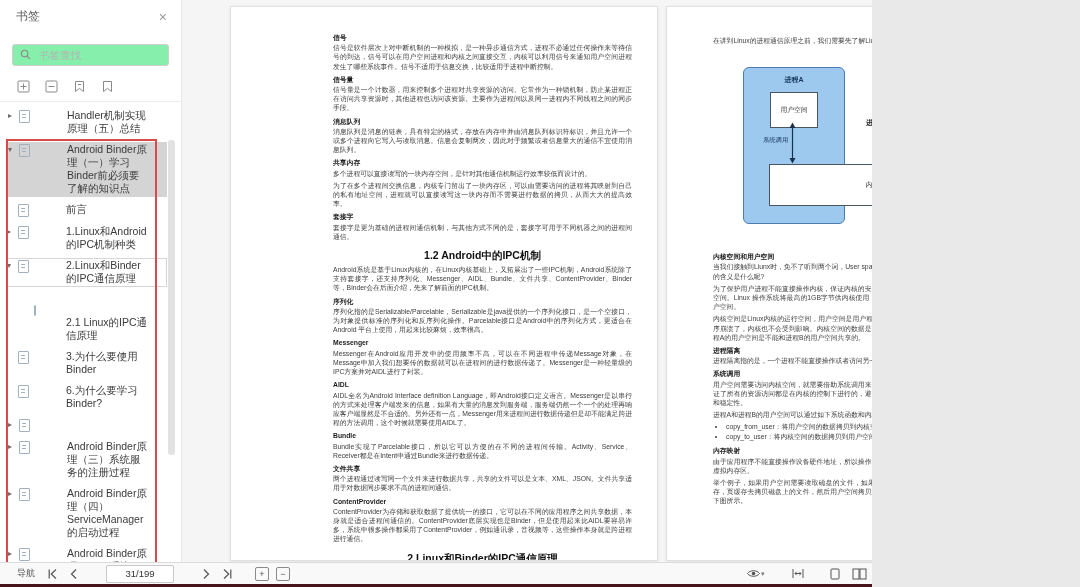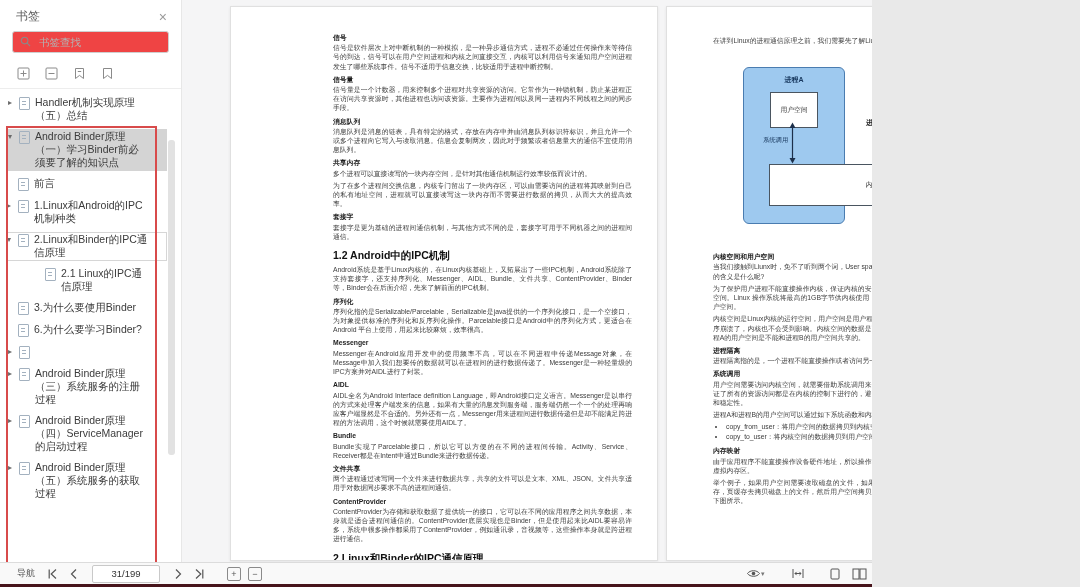--- a/index.html
+++ b/index.html
@@ -5,56 +5,56 @@
   html,body{margin:0;padding:0;background:#e9e9e9;}
   .app{position:relative;width:872px;height:587px;background:#f5f5f6;overflow:hidden;
        font-family:"Liberation Sans","DejaVu Sans",sans-serif;}
 
   
   .sidebar{position:absolute;left:0;top:0;width:181px;height:562px;background:#fff;
            border-right:1px solid #e7e7e7;z-index:4;}
   .sb-header{display:flex;justify-content:space-between;align-items:center;padding:8px 14px 2px 16px;
              color:#5f5f5f;font-size:12px;}
   .sb-close{color:#9a9a9a;font-size:14px;line-height:12px;cursor:pointer;}
-  .sb-search{margin:4px 12px 6px 12px;border:1px solid #cfcfcf;border-radius:3px;height:20px;
-             display:flex;align-items:center;padding:0 7px;background:#ef4444;}
+  .sb-search{margin:17px 12px 6px 12px;border:1px solid #cfcfcf;border-radius:3px;height:20px;
+             display:flex;align-items:center;padding:0 7px;background:#86efac;}
   .sb-search svg{margin-right:6px;flex:0 0 auto;}
   .sb-search input{border:none;outline:none;flex:1;min-width:0;font-size:10.5px;color:#333;
                    font-family:inherit;background:transparent;}
   .sb-search input::placeholder{color:#b3b3b3;}
   .sb-tools{display:flex;gap:13px;padding:7px 0 7px 16px;border-bottom:1px solid #ededed;margin:0 0 0 0;}
   .tool-btn{width:15px;height:15px;display:flex;align-items:center;justify-content:center;}
   .sb-tree{position:relative;margin:6px 14px 0 6px;overflow:hidden;height:468px;}
   .bm-item{position:relative;display:flex;align-items:flex-start;margin-bottom:5px;
            padding:1px 18px 2px 0;font-size:10.5px;line-height:13px;color:#3b3b3b;}
   .bm-item.lvl1{padding-left:2px;}
   .bm-item.lvl2{padding-left:1px;}
-  .bm-item.lvl3{padding-left:28px;}
+  .bm-item.lvl3{padding-left:28px;flex-direction:column;}
   .bm-item.selected{background:#d4d4d4;}
   .bm-item.outlined{box-shadow:inset 0 0 0 1px #d6d6d6;}
   .caret{flex:0 0 11px;font-size:8px;color:#6a6a6a;line-height:13px;}
   .bm-ico{flex:0 0 9px;height:11px;margin:1px 5px 0 0;border:1px solid #a3b1bf;border-radius:1px;
           background:linear-gradient(#a3b1bf,#a3b1bf) 2px 3px/4px 1px no-repeat,
                      linear-gradient(#a3b1bf,#a3b1bf) 2px 6px/4px 1px no-repeat;}
-  .bm-label{flex:1;}
+  .bm-label{flex:1;margin-left:32px;}
   .red-box{position:absolute;left:0;width:147px;border:2px solid var(--annotation-red,#d84b4b);
            pointer-events:none;z-index:5;}
   .sb-scroll{position:absolute;left:168px;top:140px;width:7px;height:315px;background:#e2e2e2;
              border-radius:3px;}
 
   
   .content{position:absolute;left:181px;top:0;right:0;height:562px;background:#f5f5f6;}
   .page{position:absolute;top:6px;height:555px;background:#fff;border:1px solid #e0e0e0;
         box-shadow:0 1px 3px rgba(0,0,0,.07);box-sizing:border-box;overflow:hidden;}
   .page-left{left:49px;width:428px;padding:22px 25px 0 102px;}
   .page-right{left:485px;width:404px;padding:28px 25px 0 46px;}
   .pg{color:#3d3d3d;}
   .pg h4{font-size:6.8px;line-height:9.2px;margin:4px 0 0;color:#1d1d1d;font-weight:700;}
   .pg p{font-size:6.8px;line-height:9.2px;margin:1px 0 3px;text-align:justify;}
-  .pg h2{font-size:10.5px;line-height:13px;margin:8px 0 3px;color:#101010;font-weight:700;}
+  .pg h2{font-size:10.5px;line-height:13px;margin:8px 0 3px;color:#101010;font-weight:700;text-align:center;}
   .pg ul{margin:2px 0 3px 13px;padding:0;}
   .pg li{font-size:6.8px;line-height:10px;}
   .intro{font-size:6.8px;line-height:9.2px;margin:4px 0 2px;color:#3d3d3d;}
   .author{text-align:right;padding-right:36px;font-size:7.5px;color:var(--author-blue,#7b9bd2);margin:2px 0 2px;}
 
   
   .diagram{position:relative;height:182px;margin:4px 0 8px;}
   .proc{position:absolute;top:5px;width:100px;height:155px;background:var(--process-box,#9ec9ef);
         border:1px solid #4a7cb0;border-radius:6px;text-align:center;}
   .proc-a{left:30px;}
@@ -78,21 +78,21 @@
 
   .watermark{position:absolute;right:4px;bottom:24px;font-size:34px;font-weight:700;letter-spacing:2px;
              color:#e3e3e3;-webkit-text-stroke:1px #c3c3c3;white-space:nowrap;z-index:2;}
 
   
   .toolbar{position:absolute;left:0;top:562px;width:1080px;height:21px;background:#f9f9f9;
            border-top:1px solid #dcdcdc;display:flex;align-items:center;z-index:6;font-size:10px;color:#444;}
   .nav-label{width:18px;overflow:hidden;white-space:nowrap;font-size:9px;color:#555;margin-left:17px;flex:0 0 auto;}
   .tb-btn{display:flex;align-items:center;justify-content:center;height:17px;min-width:16px;flex:0 0 auto;}
   .page-input{width:62px;height:14px;border:1px solid #c9c9c9;border-radius:2px;text-align:center;
-              font-size:9.5px;color:#333;margin:0 10px;font-family:inherit;outline:none;background:#fff;}
+              font-size:9.5px;color:#333;margin:0 24px;font-family:inherit;outline:none;background:#fff;}
   .box-glyph{display:inline-flex;align-items:center;justify-content:center;width:12px;height:12px;
              border:1px solid #8a8a8a;border-radius:2px;font-size:9px;line-height:10px;color:#555;}
   .tb-right{margin-left:auto;display:flex;align-items:center;gap:9px;margin-right:8px;}
   .play-btn{width:21px;height:14px;background:var(--play-blue,#3f7ef0);border-radius:3px;
             display:flex;align-items:center;justify-content:center;}
   .one2one{font-size:10px;border:1px solid #777;border-radius:2px;padding:0 1px;color:#555;line-height:9px;font-style:italic;}
   .active-bg{background:#e4e4e4;border-radius:3px;padding:1px 3px;}
   .zoom-label{font-size:9.5px;color:#444;}
   .mini-caret{font-size:7px;color:#777;}
   .bottom-strip{position:absolute;left:0;top:583px;width:1080px;height:4px;background:#47141b;}

